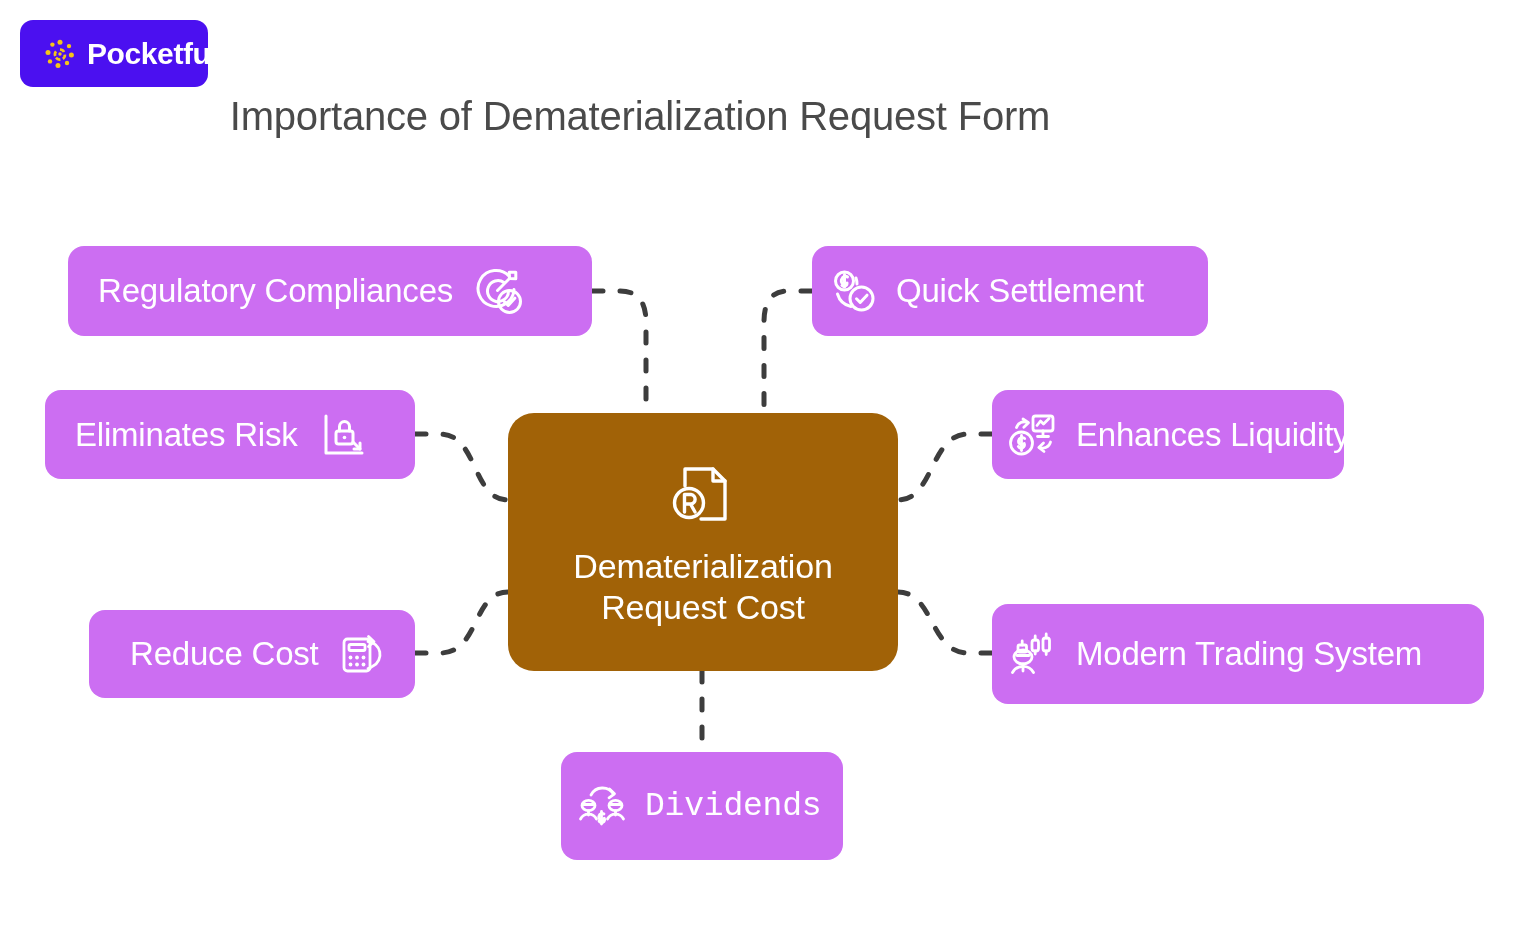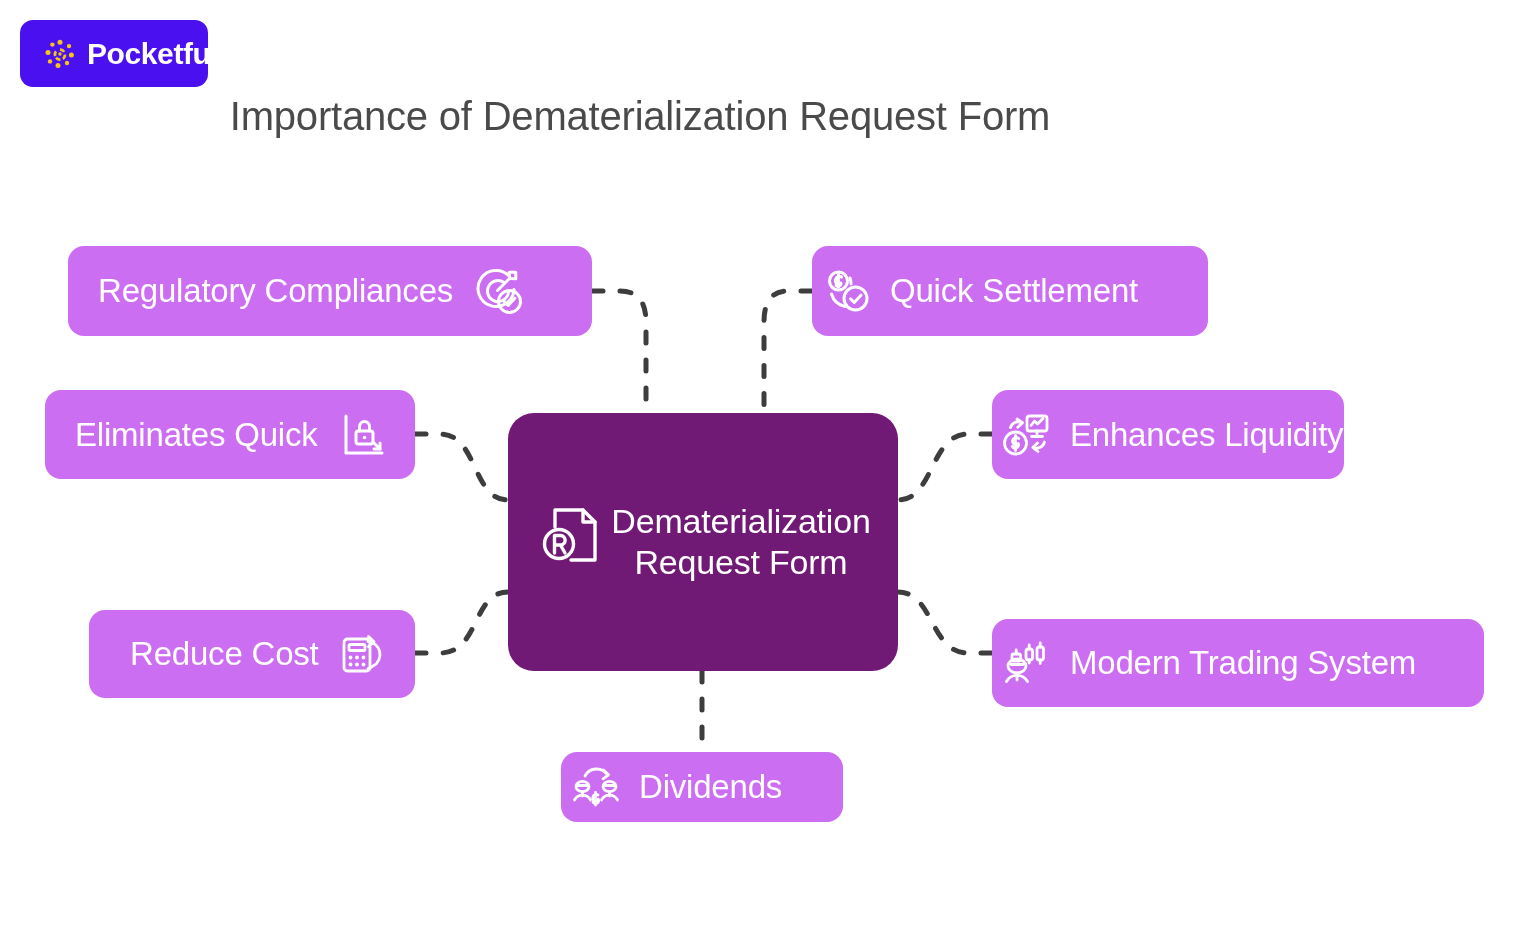--- a/index.html
+++ b/index.html
@@ -87,33 +87,33 @@
     white-space: nowrap;
     letter-spacing: -0.2px;
     text-align: right;
   }
   .node-icon { display: block; flex: 0 0 auto; }
   .node-icon svg { display: block; }
 
   
   .node.icon-right { justify-content: flex-start; padding: 0 22px 0 30px; gap: 18px; }
   
-  .node.icon-left  { justify-content: flex-start; padding: 0 30px 0 8px; gap: 16px; }
+  .node.icon-left  { justify-content: flex-start; padding: 0 30px 0 14px; gap: 16px; }
 
   
   #center-node {
     position: absolute;
     left: 508px;
     top: 413px;
     width: 390px;
     height: 258px;
-    background: #701a75;
+    background: #a16207;
     border-radius: 26px;
     display: flex;
-    flex-direction: row;
+    flex-direction: column;
     align-items: center;
     justify-content: center;
     color: #ffffff;
     box-sizing: border-box;
   }
   #center-icon { margin-bottom: 10px; }
   #center-label {
     font-size: 34px;
     line-height: 1.22;
     text-align: center;
@@ -175,21 +175,21 @@
         <path d="M33 18.5 A10.5 10.5 0 1 0 37.5 27"></path>
         <path d="M26.5 26.5 L38.5 14.5"></path>
         <path d="M38.5 14.5 L38.2 8.2 L44.8 8.2 L44.8 14.8 L38.5 14.5 Z"></path>
         <circle cx="38.5" cy="37.5" r="11"></circle>
         <path d="M33.5 37.8 L37.2 41.4 L43.8 34.2"></path>
       </svg>
     </span>
   </div>
 
   <div class="node icon-right" id="node-eliminates-risk" style="left:45px; top:390px; width:370px; height:89px;">
-    <span class="node-label">Eliminates Quick</span>
+    <span class="node-label">Eliminates Risk</span>
     <span class="node-icon">
       <svg width="52" height="52" viewBox="0 0 52 52" fill="none" stroke="#ffffff" stroke-width="3" stroke-linecap="round" stroke-linejoin="round">
         <path d="M10 7 L10 44 L46 44"></path>
         <rect x="20" y="22" width="17" height="13" rx="2.5"></rect>
         <path d="M23.5 22 L23.5 17.5 A5 5 0 0 1 33.5 17.5 L33.5 22"></path>
         <circle cx="28.5" cy="28.5" r="1.8" fill="#ffffff" stroke="none"></circle>
         <path d="M37 33 L44 40"></path>
         <path d="M44 34 L44 40 L38 40"></path>
       </svg>
     </span>
@@ -239,39 +239,39 @@
         <rect x="27" y="8" width="20" height="15" rx="2.5"></rect>
         <path d="M31 17.5 L34.5 13 L37.5 16 L43 10.5"></path>
         <path d="M37 23 L37 28.5 M31.5 28.5 L42.5 28.5"></path>
         <path d="M44.5 34 A8 8 0 0 1 33.5 39.5"></path>
         <path d="M38 43.5 L32.8 39.5 L37.5 35"></path>
       </svg>
     </span>
     <span class="node-label">Enhances Liquidity</span>
   </div>
 
-  <div class="node icon-left" id="node-modern-trading-system" style="left:992px; top:619px; width:492px; height:88px;">
+  <div class="node icon-left" id="node-modern-trading-system" style="left:992px; top:604px; width:492px; height:100px;">
     <span class="node-icon">
       <svg width="54" height="54" viewBox="0 0 54 54" fill="none" stroke="#ffffff" stroke-width="2.8" stroke-linecap="round" stroke-linejoin="round">
         <ellipse cx="17" cy="30" rx="9" ry="7"></ellipse>
         <path d="M17 37 L17 44"></path>
         <path d="M6.5 45.5 A12 12 0 0 1 27.5 45.5"></path>
         <path d="M11 28.5 L23 28.5"></path>
         <rect x="12" y="18" width="8.5" height="7" rx="1.5"></rect>
         <path d="M16.2 14 L16.2 18"></path>
         <rect x="26" y="13" width="6.5" height="11" rx="2.5"></rect>
         <path d="M29.2 9 L29.2 13 M29.2 24 L29.2 27"></path>
         <rect x="37" y="11" width="6.5" height="13" rx="2.5"></rect>
         <path d="M40.2 7 L40.2 11 M40.2 24 L40.2 27.5"></path>
       </svg>
     </span>
     <span class="node-label">Modern Trading System</span>
   </div>
 
-  <div class="node icon-left" id="node-dividends" style="left:561px; top:752px; width:282px; height:70px;">
+  <div class="node icon-left" id="node-dividends" style="left:561px; top:752px; width:282px; height:108px;font-family:Liberation Mono, monospace;">
     <span class="node-icon">
       <svg width="54" height="54" viewBox="0 0 54 54" fill="none" stroke="#ffffff" stroke-width="2.8" stroke-linecap="round" stroke-linejoin="round">
         <ellipse cx="13.5" cy="26.5" rx="6.5" ry="5.2"></ellipse>
         <path d="M13.5 31.7 L13.5 36"></path>
         <path d="M5.5 40 A9 9 0 0 1 21.5 40"></path>
         <path d="M8.5 25.5 L18.5 25.5"></path>
         <ellipse cx="40.5" cy="26.5" rx="6.5" ry="5.2"></ellipse>
         <path d="M40.5 31.7 L40.5 36"></path>
         <path d="M32.5 40 A9 9 0 0 1 48.5 40"></path>
         <path d="M35.5 25.5 L45.5 25.5"></path>
@@ -288,17 +288,17 @@
     <span id="center-icon">
       <svg width="76" height="76" viewBox="0 0 76 76" fill="none" stroke="#ffffff" stroke-width="3.4" stroke-linecap="round" stroke-linejoin="round">
         <path d="M20 30 L20 13 L48 13 L60 25 L60 63 L36 63"></path>
         <path d="M48 13 L48 25 L60 25"></path>
         <circle cx="24" cy="47" r="14.5"></circle>
         <path d="M19.5 56 L19.5 38.5 L26 38.5 A4.8 4.8 0 0 1 26 48 L19.5 48 M25.5 48 L30 56"></path>
       </svg>
     </span>
     <div id="center-label">
       <div>Dematerialization</div>
-      <div>Request Form</div>
+      <div>Request Cost</div>
     </div>
   </div>
 
 </div>
 
 </body></html>

